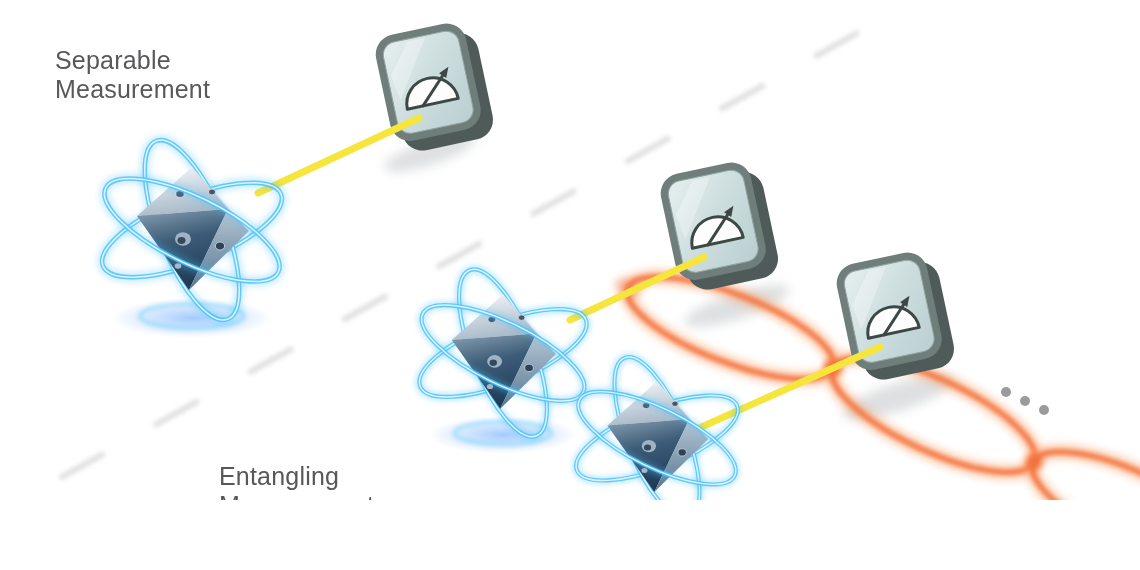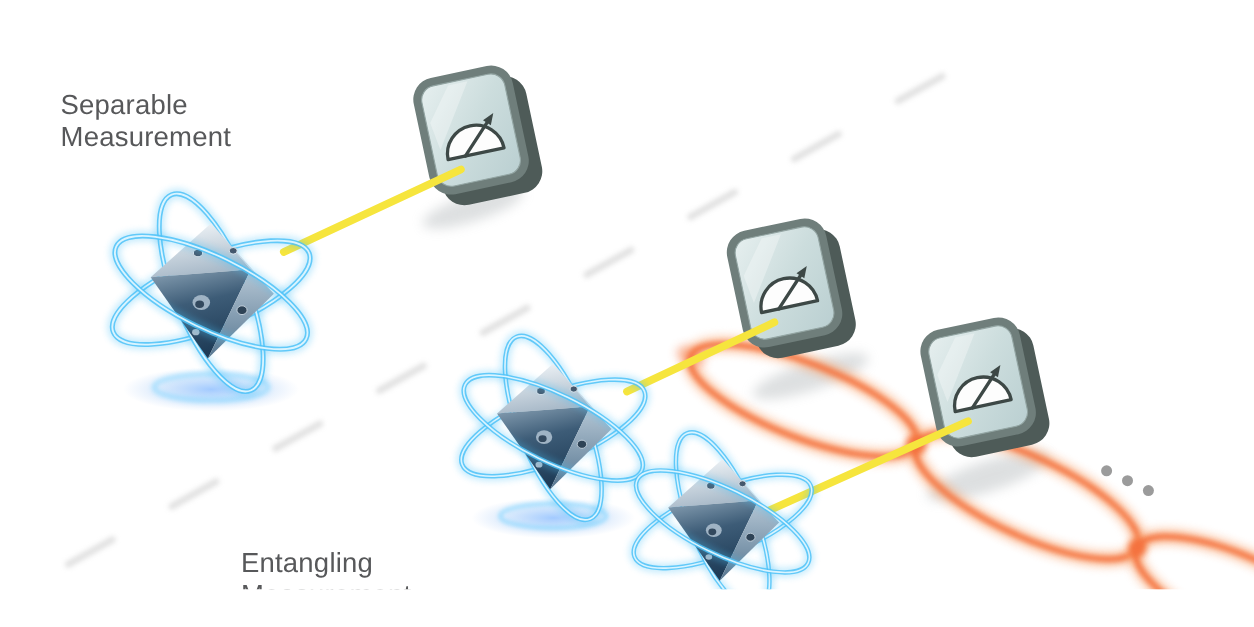--- a/index.html
+++ b/index.html
@@ -2,21 +2,20 @@
 <html style="--background: #ffffff; --label-text: #57585a; --beam-yellow: #f6e53d; --entangle-orange: #f4713c; --entangle-glow: #f9a06b; --ring-blue: #4ec2f8; --gauge-frame: #6f7e7b; --gauge-side: #4e5b58; --gauge-face: #ccdddd; --meter-stroke: #3d4846; --dash-gray: #c8c8c8; --dot-gray: #9b9b9b;"><head>
 <meta charset="utf-8">
 <style>
   html,body{margin:0;padding:0;background:#fff;}
   #stage{
     position:relative;
     width:1140px;height:500px;
     background:var(--background,#ffffff);
     overflow:hidden;
     font-family:"Liberation Sans", sans-serif;
-    margin-top:36px;
   }
   #scene-svg{position:absolute;left:0;top:0;}
   .label{
     position:absolute;
     font-size:25px;
     line-height:1.17;
     letter-spacing:.2px;
     color:var(--label-text,#57585a);
     white-space:pre-line;
   }

